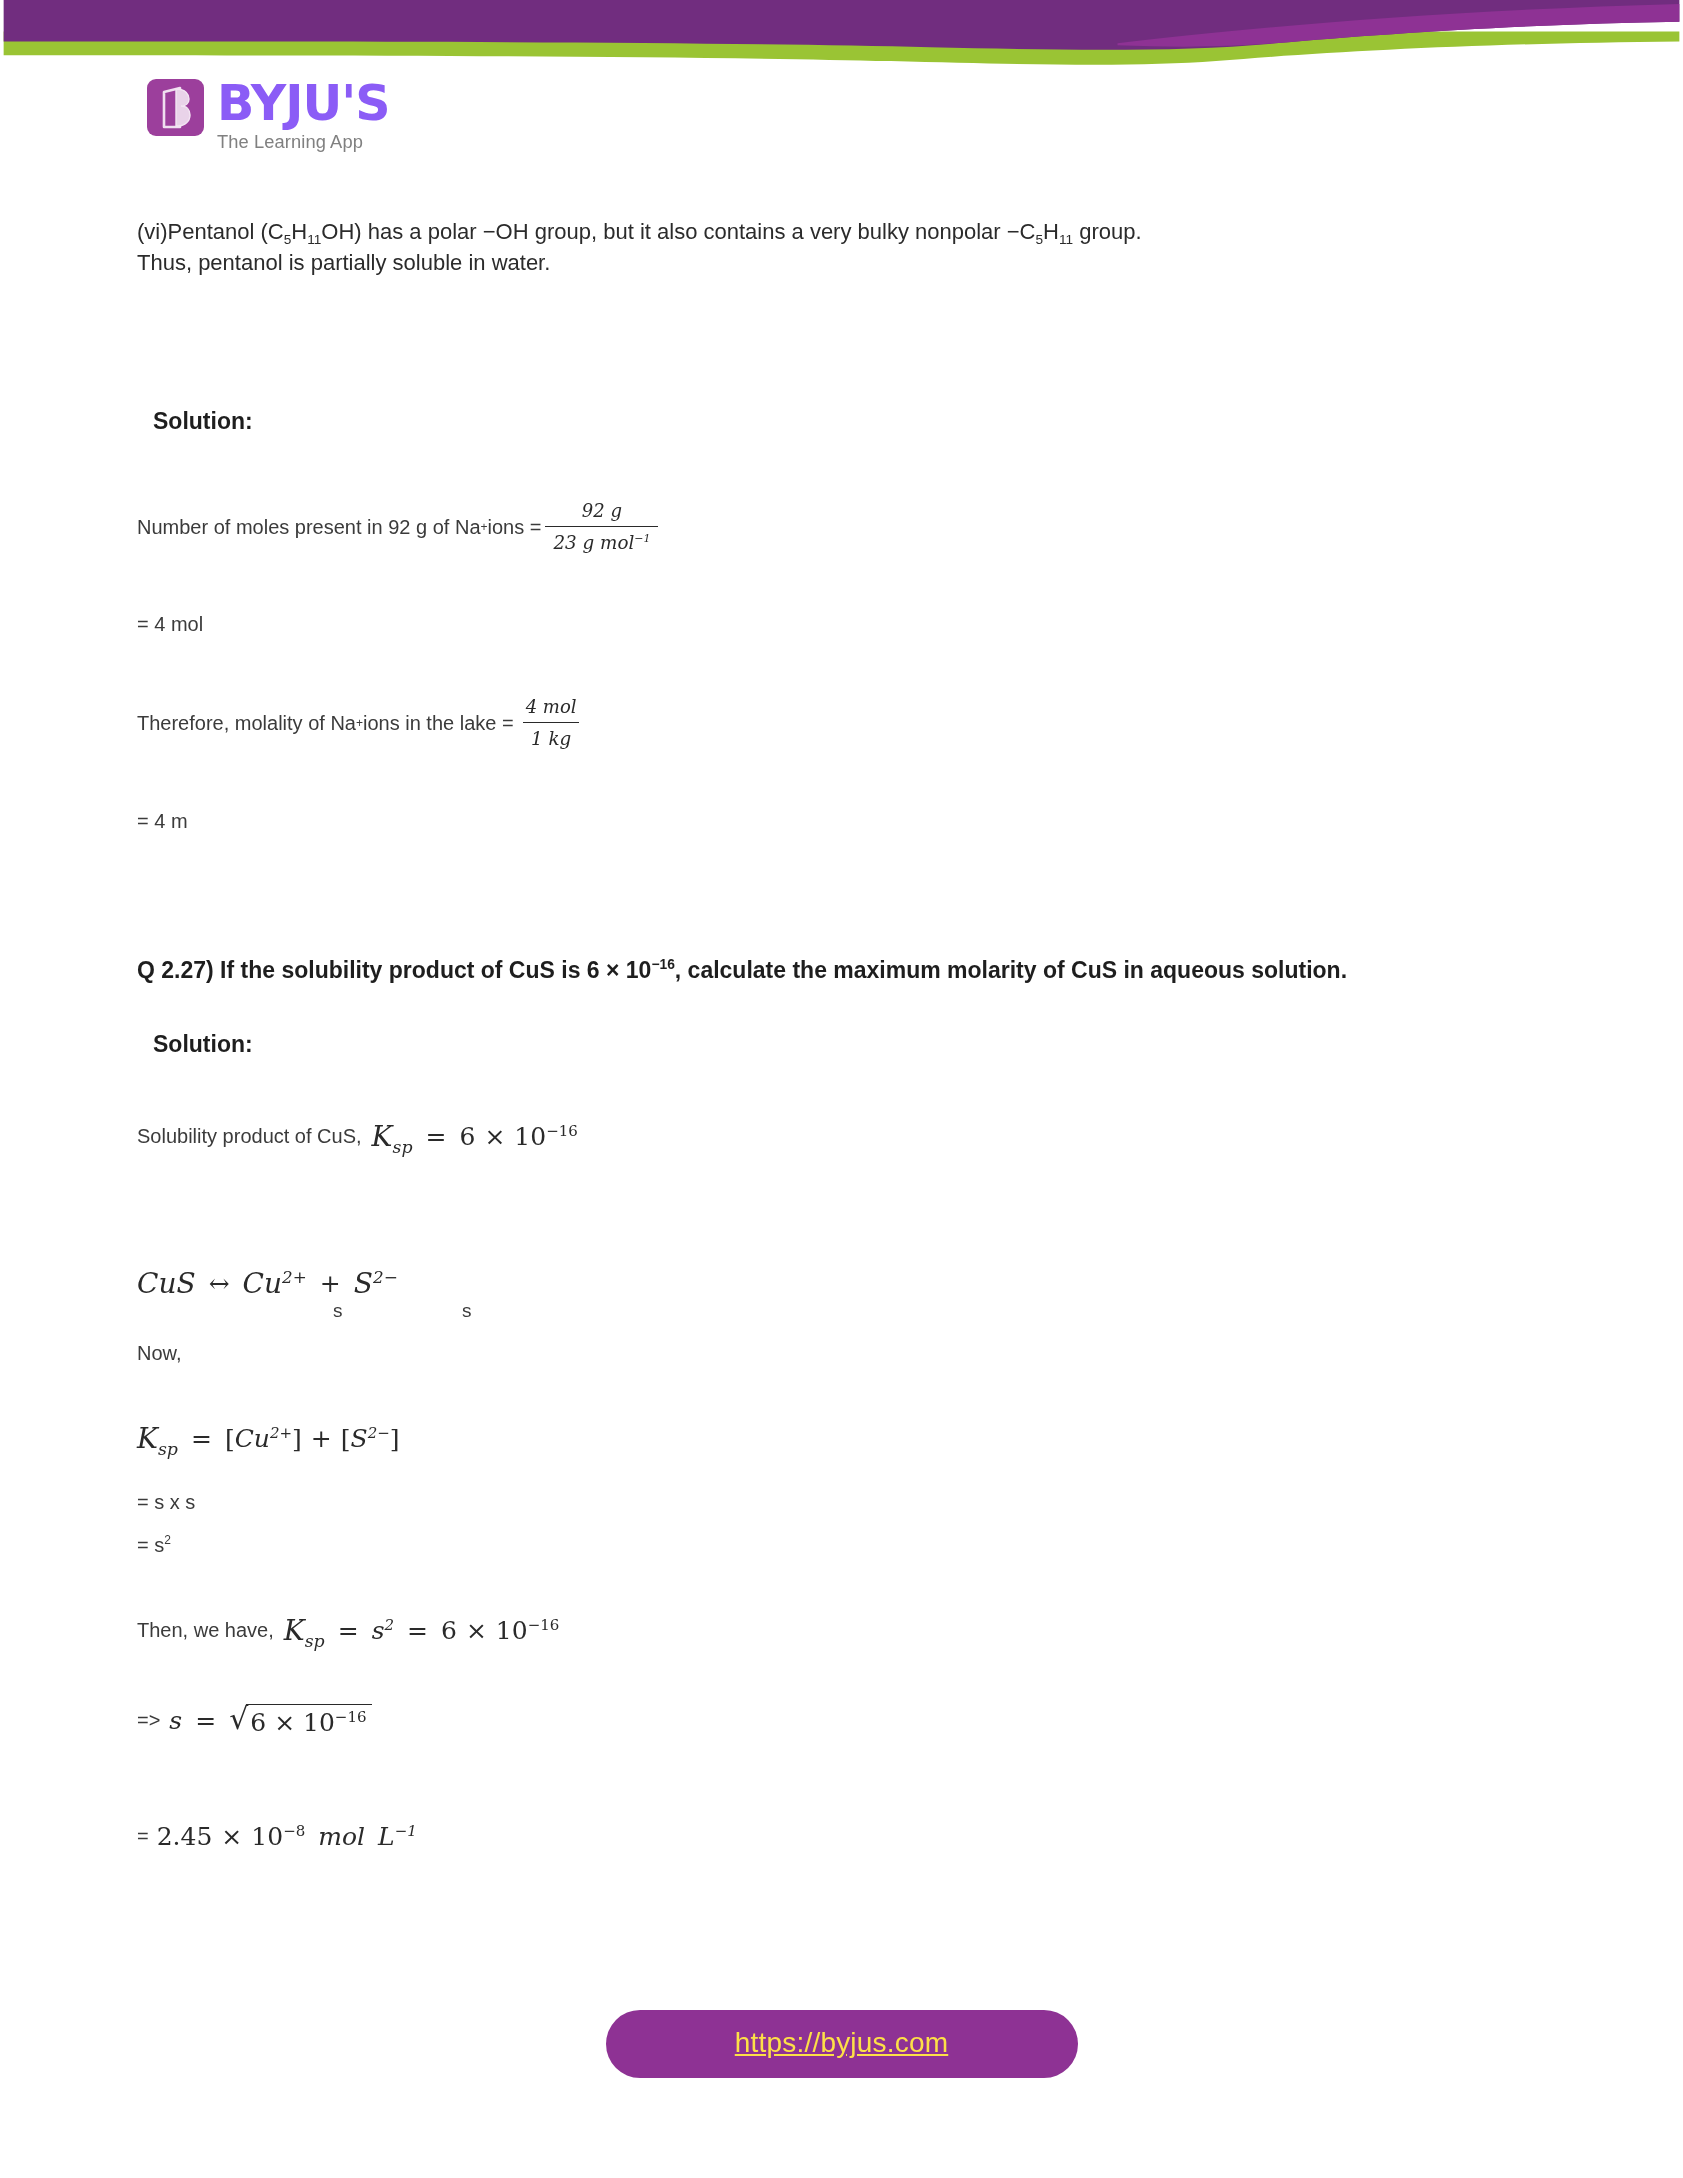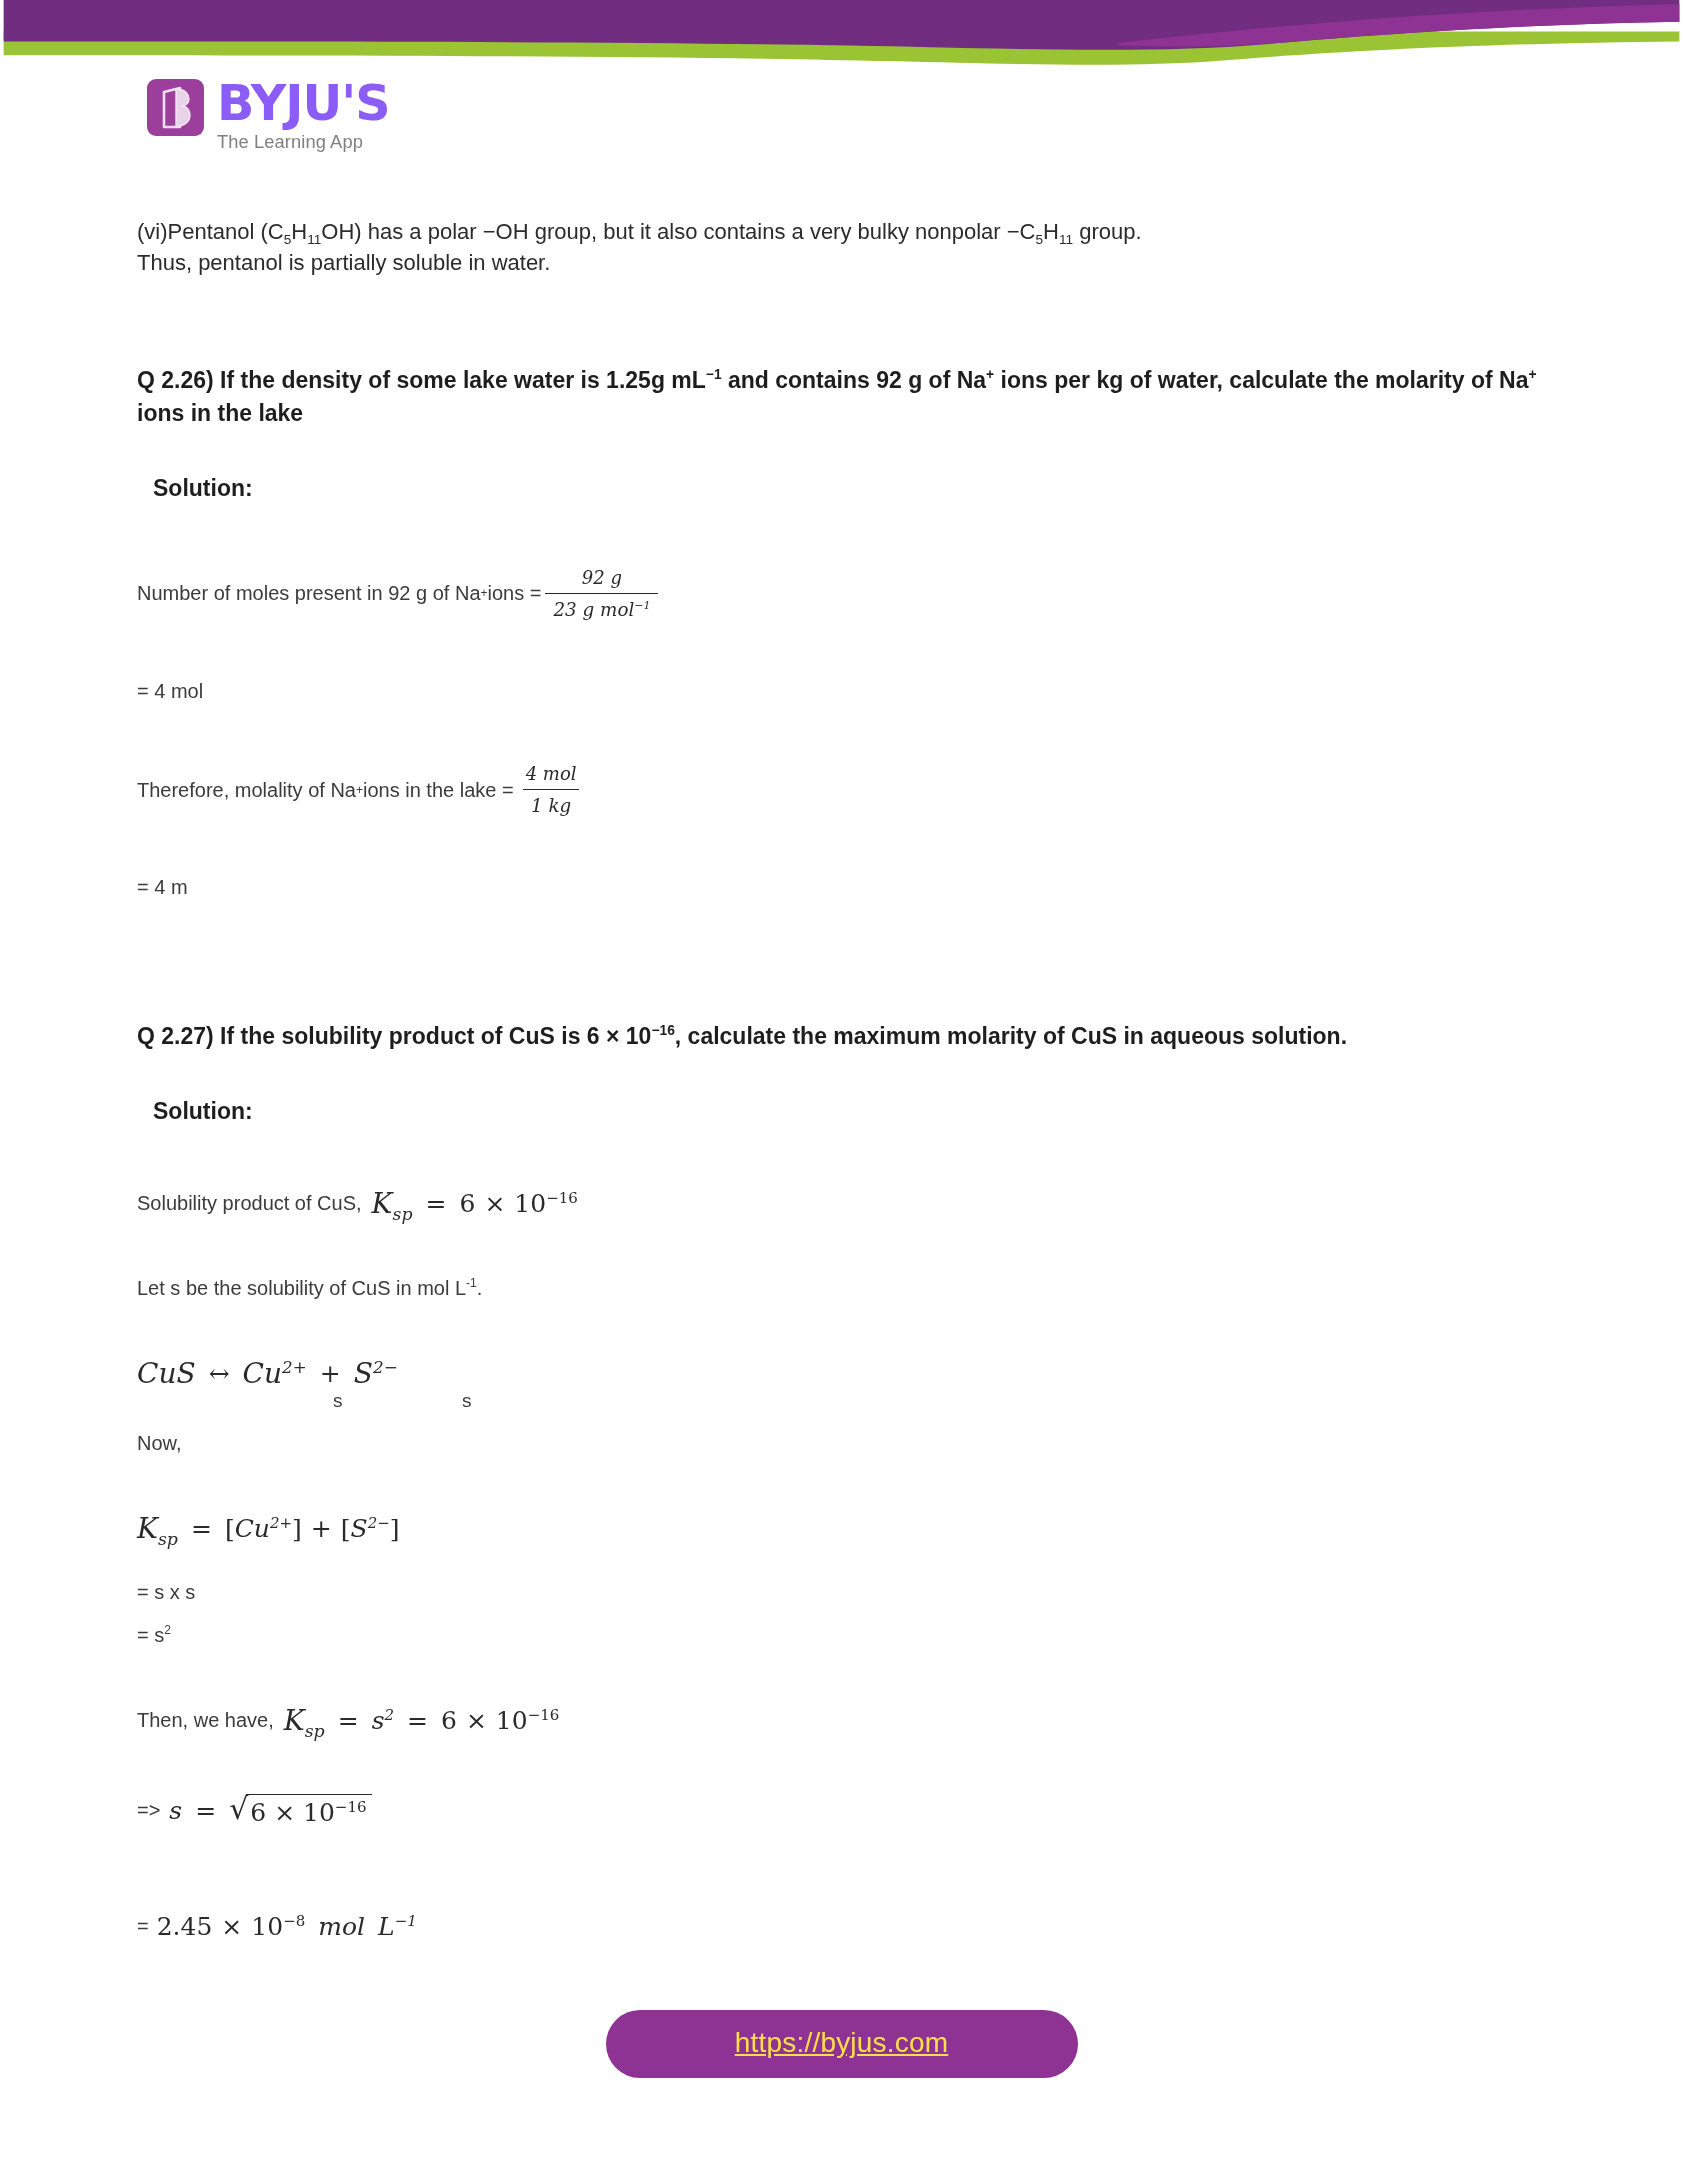--- a/index.html
+++ b/index.html
@@ -284,21 +284,20 @@
   </div>
 
 </div>
 
 <div class="content">
 
   <p class="para"><span>(vi)Pentanol (C</span><sub class="sb">5</sub><span>H</span><sub class="sb">11</sub><span>OH) has a polar −OH group, but it also contains a very bulky nonpolar −C</span><sub class="sb">5</sub><span>H</span><sub class="sb">11</sub><span> group.</span><br><span>Thus, pentanol is partially soluble in water.</span></p>
 
   <div class="spacer-86"></div>
 
-  <p class="qn"><span>Q 2.26)</span><span> If the density of some lake water is 1.25g mL</span><sup class="exp">−1</sup><span> and contains 92 g of Na</span><sup class="exp">+</sup><span> ions per kg of water, calculate the molarity of Na</span><sup class="exp">+</sup><span> ions in the lake</span></p>
 
   <div class="spacer-28"></div>
 
   <p class="sol-label">Solution:</p>
 
   <div class="spacer-46"></div>
 
   <div class="stepline">
     <span>Number of moles present in 92 g of Na</span>
       <sup class="exp">+</sup>
@@ -344,21 +343,20 @@
     <span class="plain">Solubility product of CuS,</span>
     <span class="math m-lg" style="margin-left:10px;"><span>K</span><sub class="sb">sp</sub></span>
     <span class="math-up m-md op-sp-wide">=</span>
     <span class="math-up m-md">6</span>
     <span class="math-up m-md op-sp">×</span>
     <span class="math-up m-md"><span>10</span><sup class="exp">−16</sup></span>
   </div>
 
   <div class="spacer-58"></div>
 
-  <p class="plain"><span>Let s be the solubility of CuS in mol L</span><sup class="exp">-1</sup><span>.</span></p>
 
   <div class="spacer-58"></div>
 
   <div class="eqn-label-row">
     <span class="math m-lg">CuS</span>
     <span class="math-up m-md op-sp-wide">↔</span>
     <span class="math m-lg"><span>Cu</span><sup class="exp">2+</sup></span>
     <span class="math-up m-md op-sp-wide">+</span>
     <span class="math m-lg"><span>S</span><sup class="exp">2−</sup></span>
   </div>

